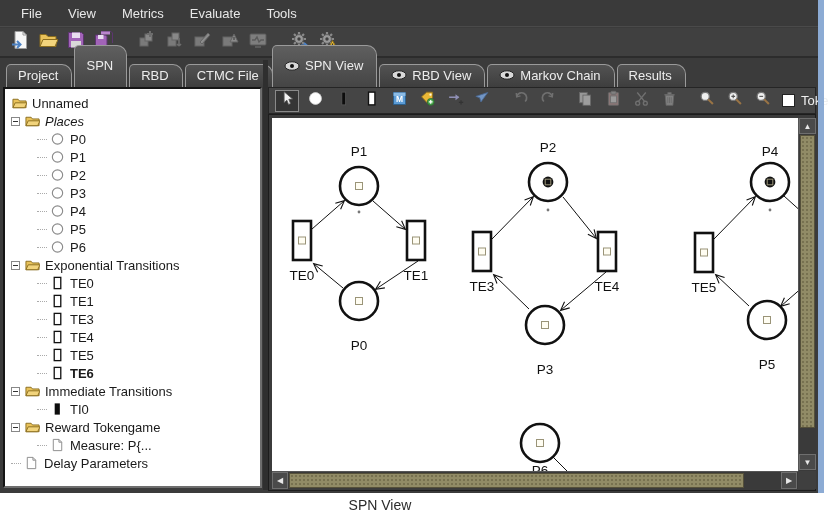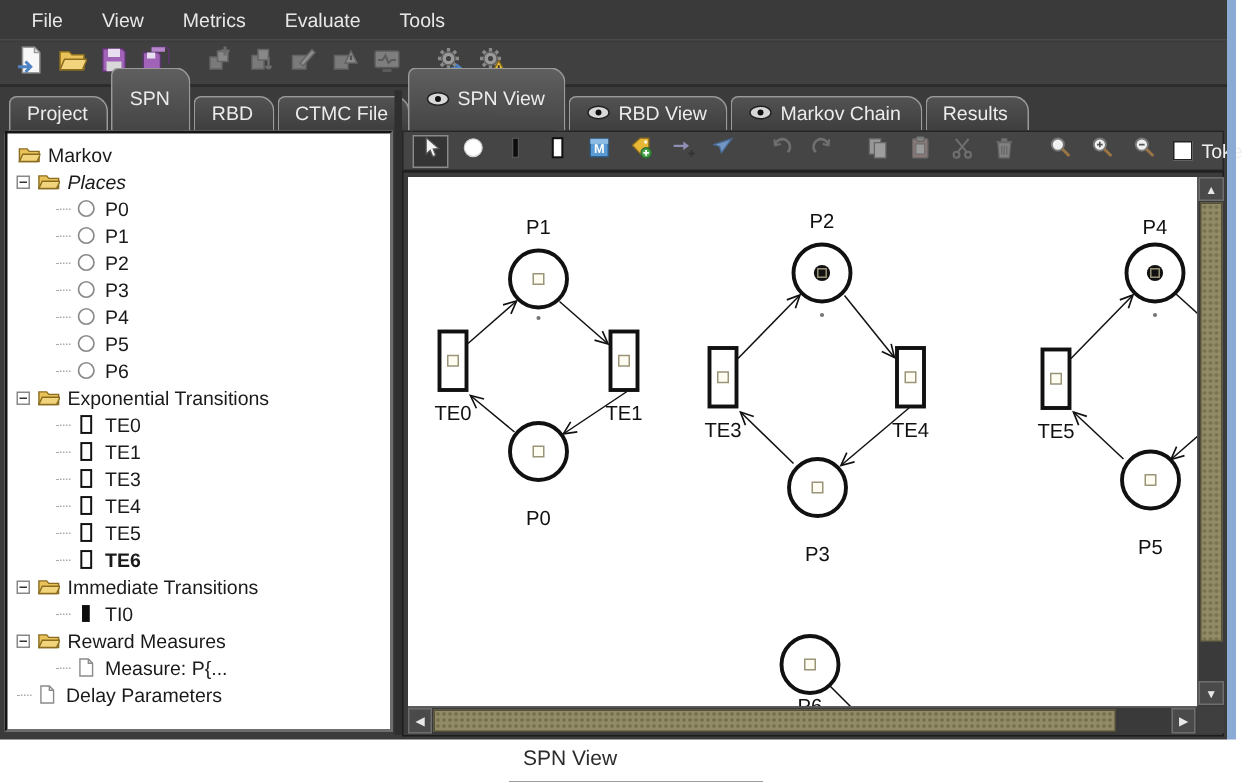--- a/index.html
+++ b/index.html
@@ -186,21 +186,21 @@
     </div>
   <div class="tree-box">
     <div class="tree">
         <div class="tree-row" style="padding-left: 2px;">
           <span class="ticon">
             <svg viewBox="0 0 16 14">
               <path d="M1 3h5.5l1.5 1.8h7V12H1z" fill="#e9c25a" stroke="#8a6d1f"></path>
               <path d="M1 12l2.4-5.2H16L13.5 12z" fill="#f2d47c" stroke="#8a6d1f"></path>
             </svg>
           </span>
-          <span>Markov</span>
+          <span>Unnamed</span>
         </div>
         <div class="tree-row" style="padding-left: 2px; font-style: italic;">
           <span class="handle"></span>
           <span class="ticon">
             <svg viewBox="0 0 16 14">
               <path d="M1 3h5.5l1.5 1.8h7V12H1z" fill="#e9c25a" stroke="#8a6d1f"></path>
               <path d="M1 12l2.4-5.2H16L13.5 12z" fill="#f2d47c" stroke="#8a6d1f"></path>
             </svg>
           </span>
           <span>Places</span>
@@ -352,21 +352,21 @@
           <span>TI0</span>
         </div>
         <div class="tree-row" style="padding-left: 2px;">
           <span class="handle"></span>
           <span class="ticon">
             <svg viewBox="0 0 16 14">
               <path d="M1 3h5.5l1.5 1.8h7V12H1z" fill="#e9c25a" stroke="#8a6d1f"></path>
               <path d="M1 12l2.4-5.2H16L13.5 12z" fill="#f2d47c" stroke="#8a6d1f"></path>
             </svg>
           </span>
-          <span>Reward Measures</span>
+          <span>Reward Tokengame</span>
         </div>
         <div class="tree-row" style="padding-left: 28px;">
           <span class="dots"></span>
           <span class="ticon">
             <svg viewBox="0 0 16 14">
               <path d="M3.5 1h6l3 3v9h-9z" fill="#ffffff" stroke="#8a8a8a"></path>
               <path d="M9.5 1v3h3" fill="none" stroke="#8a8a8a"></path>
             </svg>
           </span>
           <span>Measure: P{...</span>

